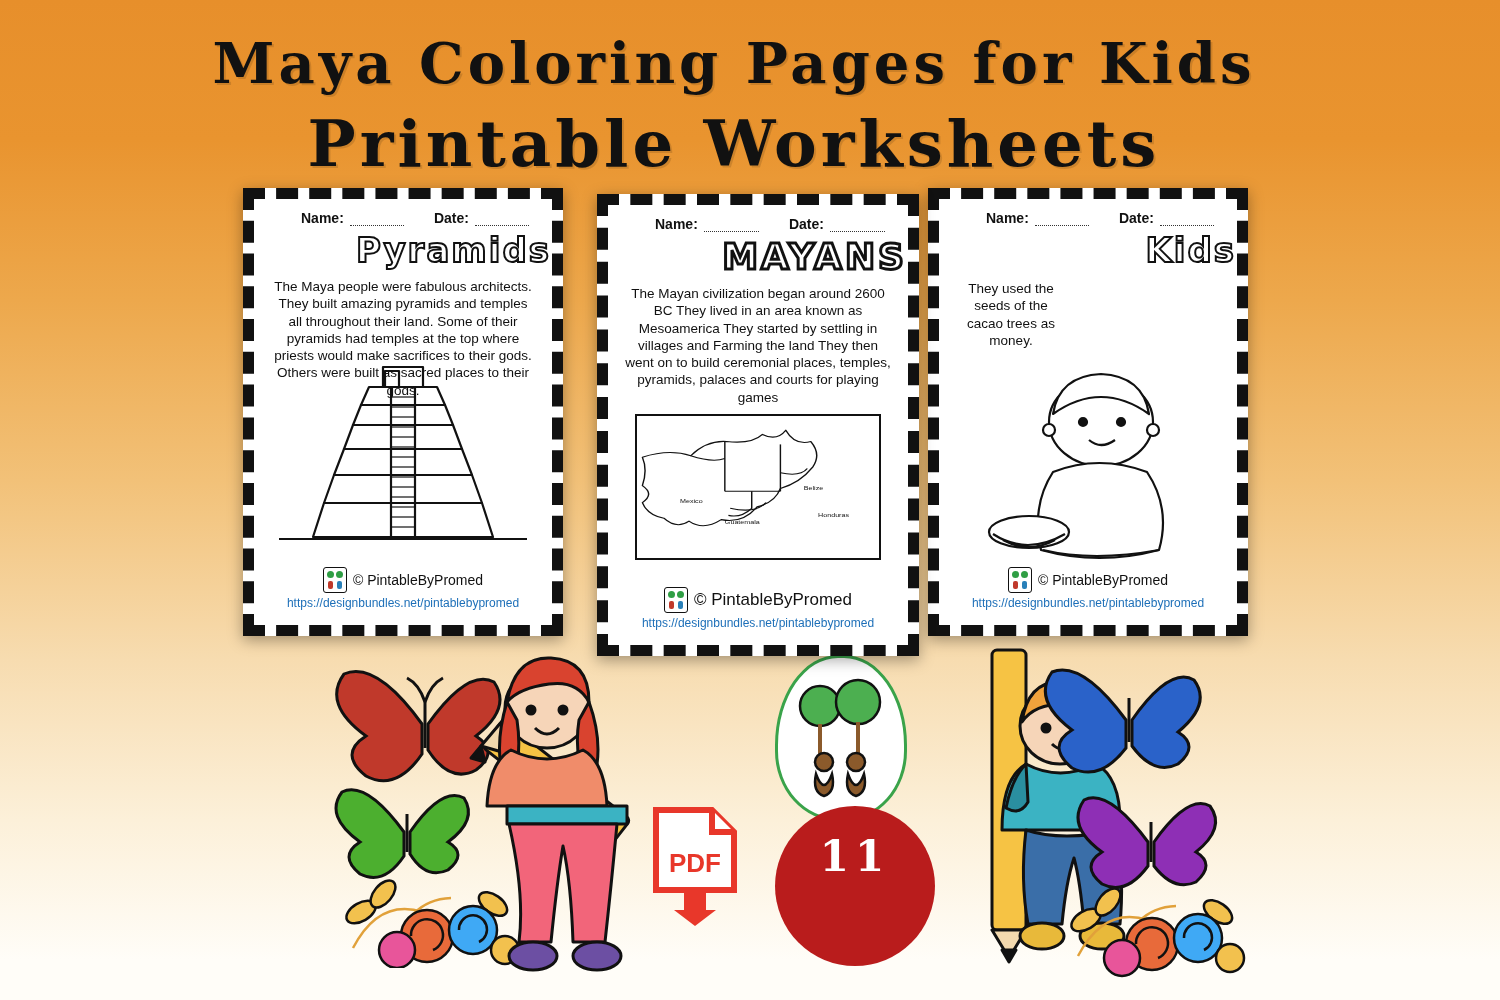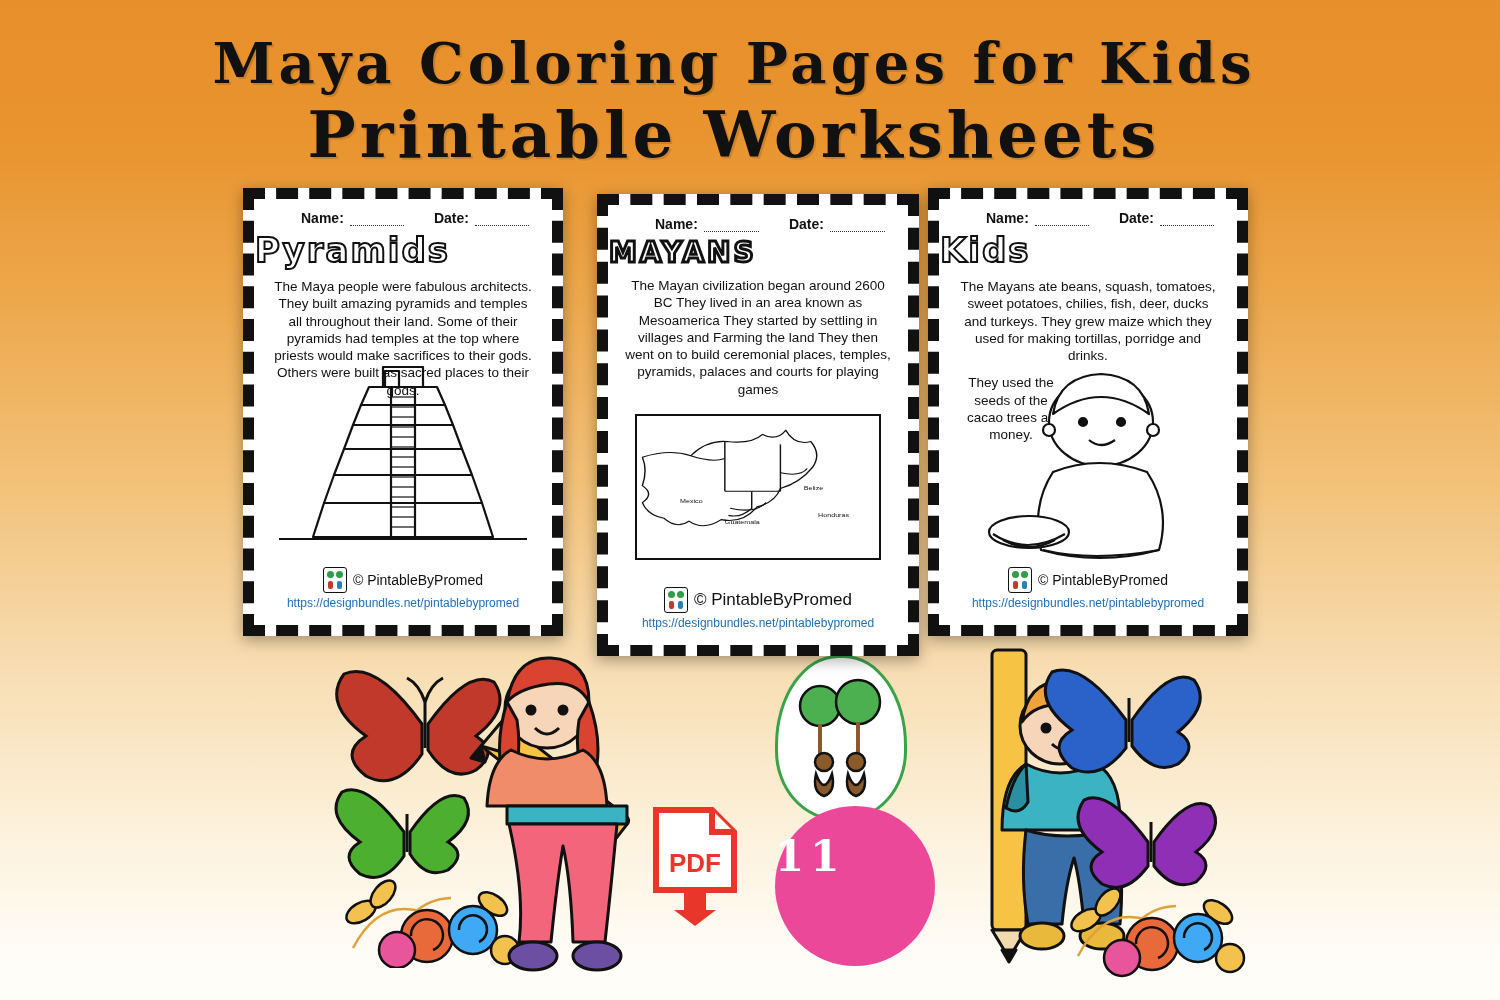--- a/index.html
+++ b/index.html
@@ -16,21 +16,21 @@
   .title-wrap{position:absolute;left:0;top:34px;width:1468px;text-align:center;}
   .title-line{
     font-family:"DejaVu Serif", serif;
     font-weight:bold;
     color:#111;
     letter-spacing:4px;
     line-height:1.06;
     text-shadow:2px 2px 0 rgba(0,0,0,0.12);
   }
   .title-1{font-size:56px;}
-  .title-2{font-size:64px;margin-top:8px;}
+  .title-2{font-size:64px;margin-top:17px;}
 
   
   .sheet{
     position:absolute;background:#fff;
     box-shadow:0 4px 14px rgba(0,0,0,.35);
     box-sizing:border-box;
   }
   .sheet-inner{position:absolute;inset:12px;overflow:hidden;}
   .dashborder{
     position:absolute;inset:0;
@@ -38,27 +38,27 @@
     box-sizing:border-box;
   }
   .namerow{
     position:absolute;left:22px;right:22px;top:10px;
     display:flex;align-items:flex-end;gap:6px;
     font-size:14px;font-weight:bold;color:#111;
   }
   .namerow .lbl{font-weight:bold;padding-left:24px;}
   .namerow .line{flex:1;border-bottom:1.5px dotted #333;height:13px;}
   .ws-title{
-    text-align:left;margin-top:30px;
+    text-align:right;margin-top:30px;
     font-family:"DejaVu Sans", sans-serif;
     font-weight:bold;font-size:34px;letter-spacing:2px;
     color:#fff;-webkit-text-stroke:2px #111;
   }
   .ws-title.blocky{
-    font-size:28px;letter-spacing:3px;-webkit-text-stroke:3px #111;
+    font-size:36px;letter-spacing:3px;-webkit-text-stroke:3px #111;
   }
   .ws-body{
     margin:8px 16px 0 16px;text-align:center;
     font-size:13.5px;line-height:1.28;color:#111;
   }
   .footer{
     position:absolute;left:0;right:0;bottom:14px;text-align:center;
   }
   .brandrow{display:flex;align-items:center;justify-content:center;gap:6px;}
   .brandmark{
@@ -87,21 +87,21 @@
   .sheet3{left:928px;top:188px;width:320px;height:448px;}
   .sheet2{left:597px;top:194px;width:322px;height:462px;z-index:5;}
 
   
   .art{position:absolute;}
   .pdf-badge{
     position:absolute;left:650px;top:806px;width:90px;height:122px;
   }
   .pages-badge{
     position:absolute;left:775px;top:806px;width:160px;height:160px;
-    background:#ec4899;border-radius:50%;color:#fff;text-align:left;
+    background:#b91c1c;border-radius:50%;color:#fff;text-align:center;
   }
   .pages-num{
     font-family:"DejaVu Serif",serif;font-weight:bold;font-size:42px;letter-spacing:6px;
     padding-top:26px;
   }
   .pages-word{
     font-family:"DejaVu Serif",serif;font-weight:bold;font-size:34px;margin-top:2px;
   }
   .logo-leaf{
     position:absolute;left:775px;top:655px;width:126px;height:160px;
@@ -178,22 +178,20 @@
 <div class="sheet sheet3">
   <div class="dashborder"></div>
   <div class="sheet-inner">
     <div class="namerow">
       <span class="lbl">Name:</span>
       <span class="line"></span>
       <span class="lbl">Date:</span>
       <span class="line"></span>
     </div>
     <div class="ws-title">Kids</div>
-    <div class="ws-body">The Mayans ate beans, squash, tomatoes, sweet potatoes, chilies, fish, deer, ducks and turkeys.
-They grew maize which they used for making tortillas, porridge and drinks.</div>
     <div class="ws-body" style="margin-top:10px;width:110px;text-align:center;">They used the seeds of the cacao trees as money.</div>
 
     <svg class="food-fig" width="210" height="200" viewBox="0 0 210 200">
       <g fill="#fff" stroke="#111" stroke-width="2.2" stroke-linejoin="round">
         <ellipse cx="118" cy="58" rx="52" ry="44"></ellipse>
         <path d="M70 50 q48 -34 96 0 q-6 -38 -48 -40 q-42 2 -48 40z"></path>
         <circle cx="100" cy="58" r="4" fill="#111"></circle>
         <circle cx="138" cy="58" r="4" fill="#111"></circle>
         <path d="M106 76 q12 10 26 0" fill="none"></path>
         <circle cx="66" cy="66" r="6"></circle>

